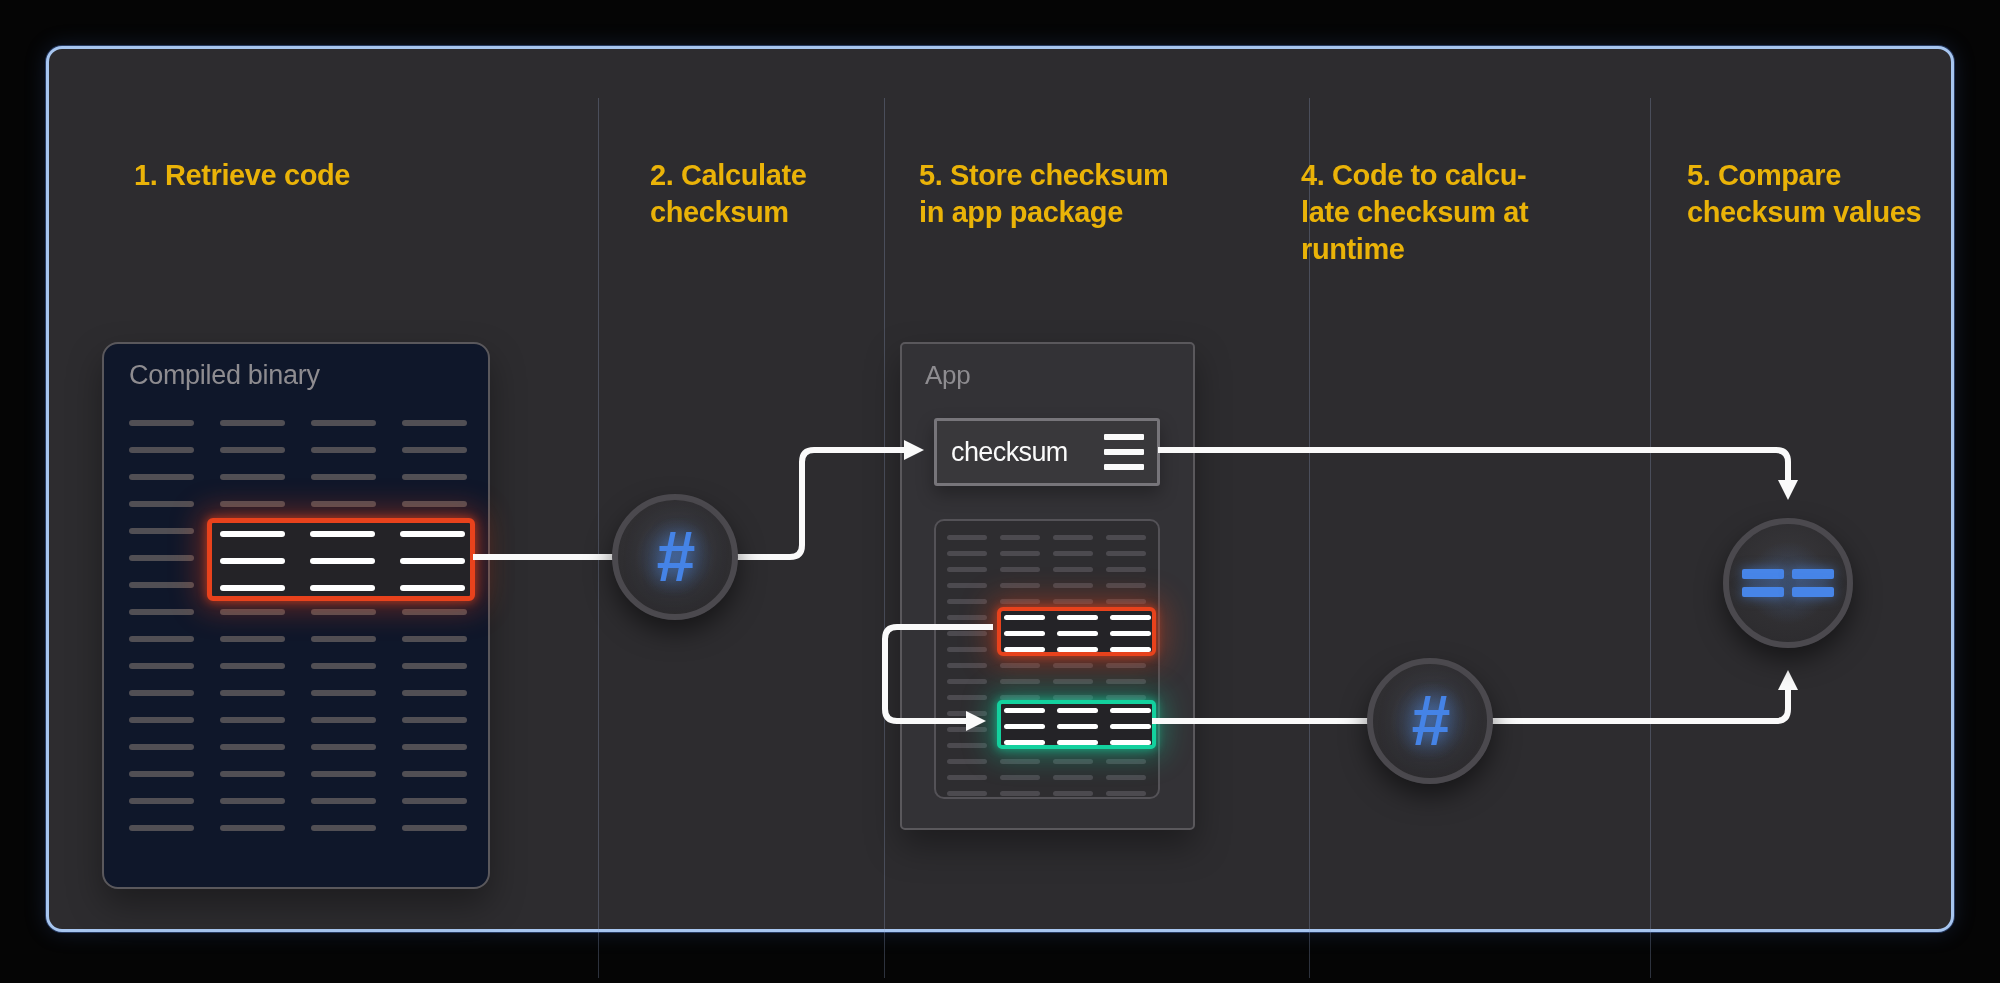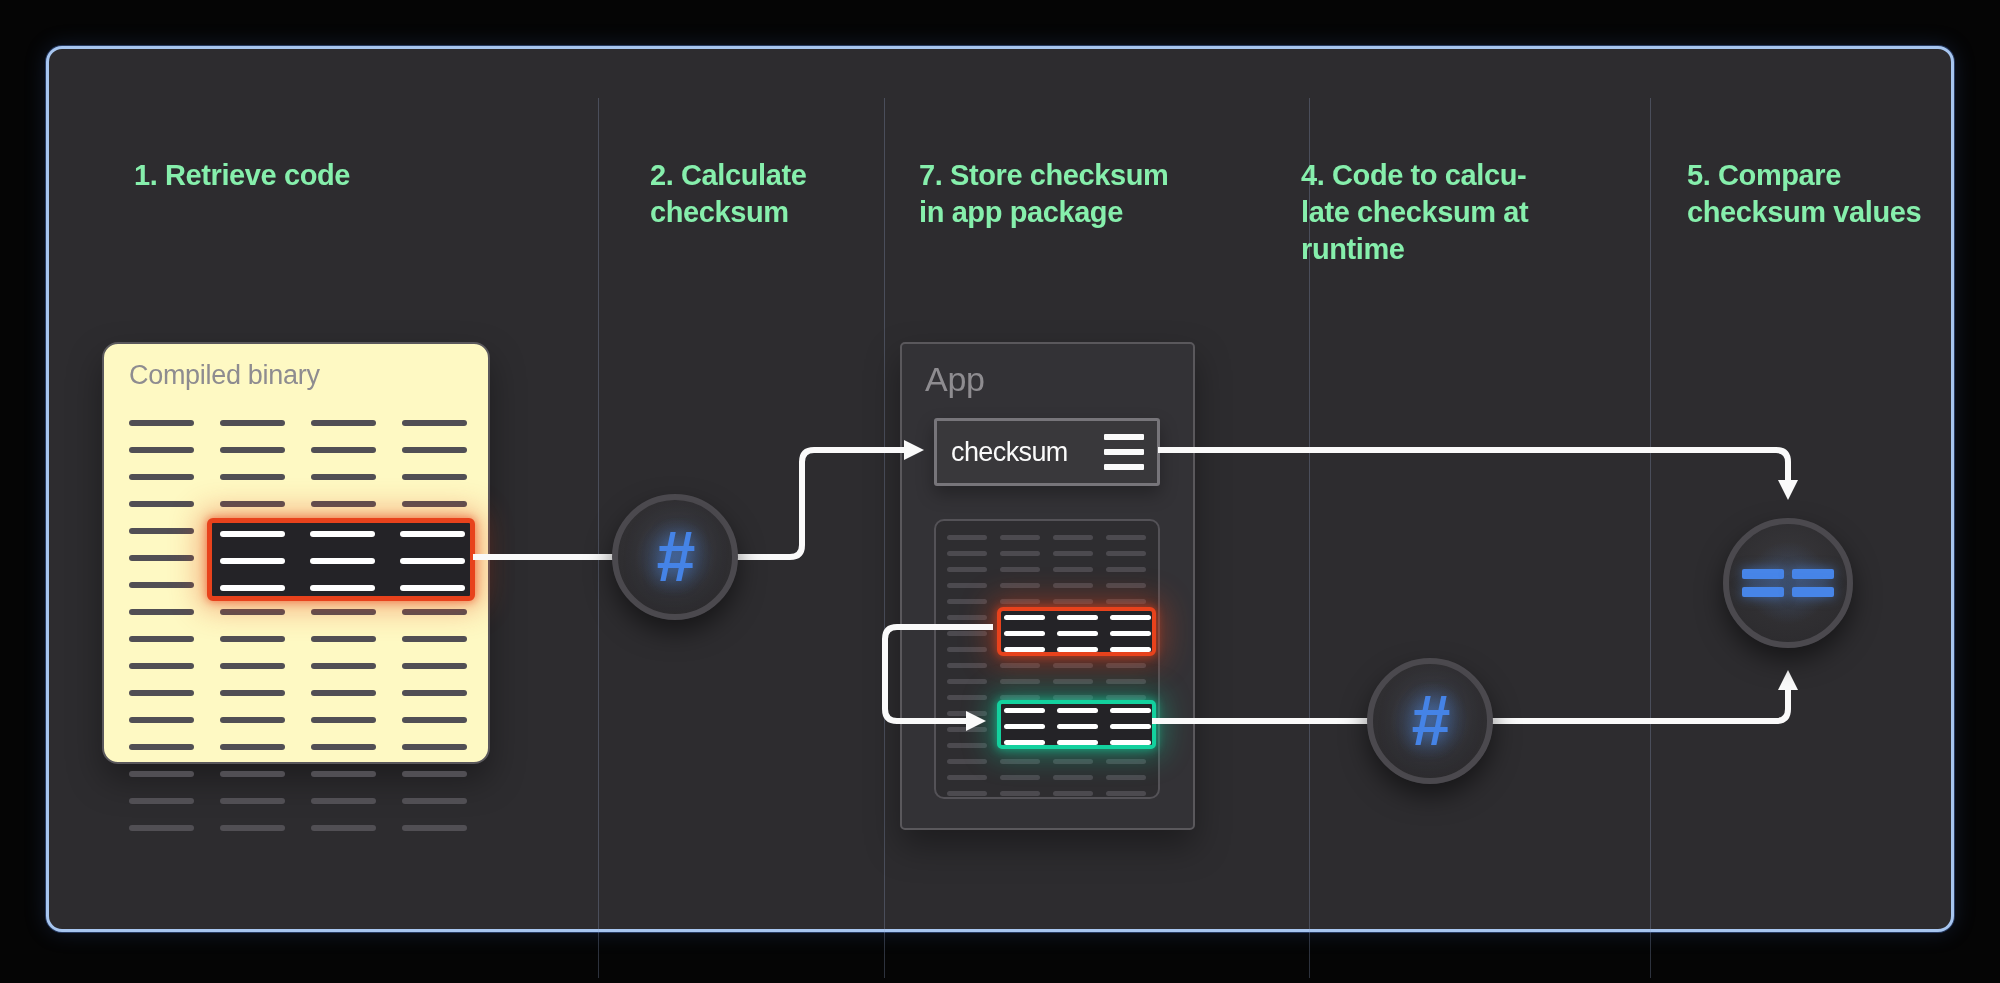--- a/index.html
+++ b/index.html
@@ -17,41 +17,41 @@
     border:3px solid #a7c6f0; border-radius:16px;
     box-shadow:0 0 0 1px rgba(60,90,150,.6), 0 0 22px rgba(70,110,190,.22);
   }
   .divider {
     position:absolute; top:49px; height:880px; width:1px;
     background:rgba(150,170,210,.28);
   }
 
   
   .step-title {
-    position:absolute; color:#86efac; font-weight:700; font-size:29px;
+    position:absolute; color:#eab308; font-weight:700; font-size:29px;
     line-height:37px; letter-spacing:-0.4px; white-space:pre-line;
   }
 
   
   .doc-label {
     position:absolute; color:#8e8c90; font-size:27px; letter-spacing:-0.3px;
   }
   .binary-doc {
-    position:absolute; left:102px; top:342px; width:388px; height:422px;
-    border:2px solid #5a585c; border-radius:16px; background:#fef9c3;
+    position:absolute; left:102px; top:342px; width:388px; height:547px;
+    border:2px solid #5a585c; border-radius:16px; background:#0f172a;
     box-shadow:0 16px 34px rgba(0,0,0,.35);
   }
   .binary-doc .doc-label { left:25px; top:16px; }
 
   .app-package {
     position:absolute; left:900px; top:342px; width:295px; height:488px;
     border:2px solid #5a585c; border-radius:5px; background:#333236;
     box-shadow:0 16px 34px rgba(0,0,0,.35);
   }
-  .app-package .doc-label { left:23px; top:16px; font-size:34px; }
+  .app-package .doc-label { left:23px; top:16px; font-size:26px; }
 
   .checksum-chip {
     position:absolute; left:32px; top:74px; width:226px; height:68px;
     border:3px solid #77757a; border-radius:3px; background:#39383b;
     display:flex; align-items:center; box-shadow:0 8px 18px rgba(0,0,0,.3);
   }
   .checksum-chip .chip-label {
     color:#fafafa; font-size:27px; letter-spacing:-0.6px; margin-left:14px; flex:1;
   }
   .hamburger { width:40px; margin-right:13px; display:flex; flex-direction:column; gap:9px; }
@@ -141,21 +141,21 @@
   <div class="panel">
 
     <div class="divider" style="left:549px;"></div>
     <div class="divider" style="left:835px;"></div>
     <div class="divider" style="left:1260px;"></div>
     <div class="divider" style="left:1601px;"></div>
 
     <div class="step-title" style="left:85px;  top:108px; width:420px;">1. Retrieve code</div>
     <div class="step-title" style="left:585px; top:108px; width:230px;margin-left:16px;">2. Calculate
 checksum</div>
-    <div class="step-title" style="left:870px; top:108px; width:360px;">7. Store checksum
+    <div class="step-title" style="left:870px; top:108px; width:360px;">5. Store checksum
 in app package</div>
     <div class="step-title" style="left:1252px;top:108px; width:290px;">4. Code to calcu-
 late checksum at
 runtime</div>
     <div class="step-title" style="left:1638px;top:108px; width:300px;">5. Compare
 checksum values</div>
   </div>
 
   <div class="binary-doc">
     <div class="doc-label">Compiled binary</div>

